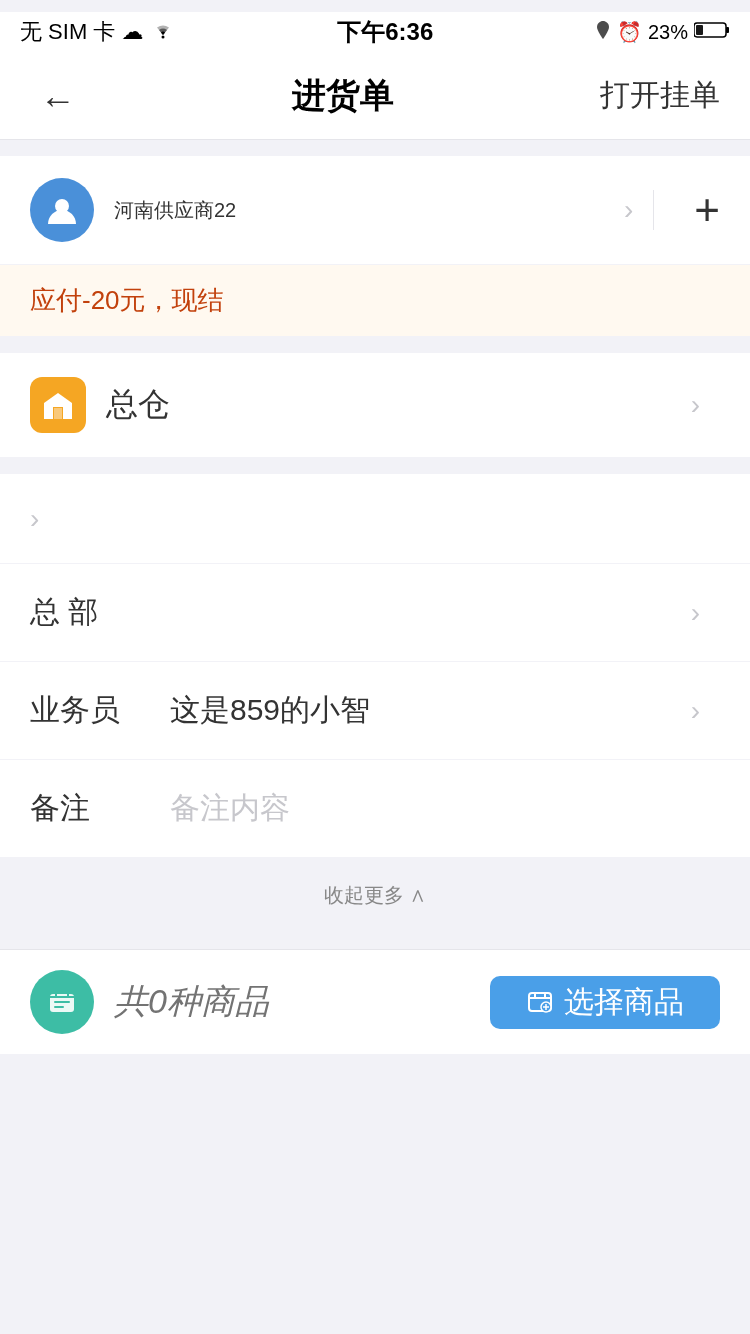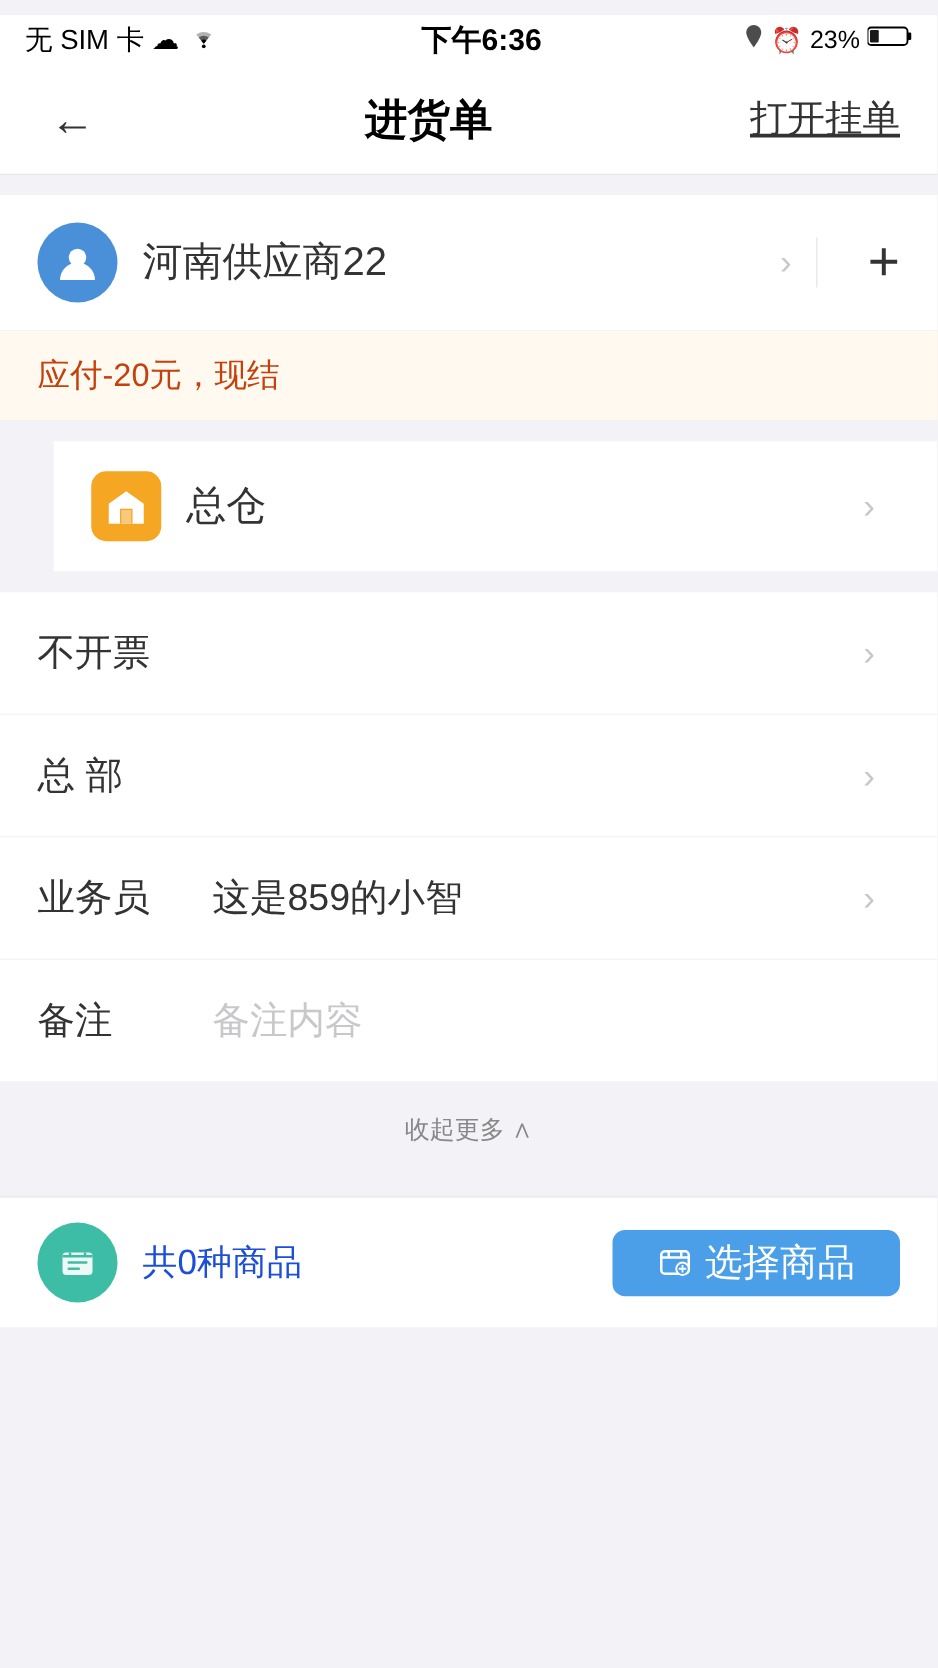--- a/index.html
+++ b/index.html
@@ -48,21 +48,20 @@
     .nav-title {
       font-size: 34px;
       font-weight: 600;
       color: #000;
       text-align: right;
     }
     .nav-right {
       font-size: 30px;
       color: #333;
       cursor: pointer;
-      text-decoration: underline;
     }
 
     
     .separator {
       height: 16px;
       background: #f2f2f7;
     }
 
     
     .card {
@@ -85,21 +84,21 @@
       background: #4a90d9;
       display: flex;
       align-items: center;
       justify-content: center;
       margin-right: 20px;
       flex-shrink: 0;
     }
     .supplier-avatar svg { width: 36px; height: 36px; }
     .supplier-name {
       flex: 1;
-      font-size: 32px;
+      font-size: 20px;
       color: #333;
     }
     .chevron-right {
       color: #c7c7cc;
       font-size: 28px;
       margin-right: 20px;
     }
     .supplier-add {
       font-size: 44px;
       color: #333;
@@ -123,21 +122,20 @@
       border-bottom: 1px solid #f2f2f7;
     }
 
     
     .warehouse-row {
       display: flex;
       align-items: center;
       padding: 24px 30px;
       background: #fff;
       border-bottom: 1px solid #f2f2f7;
-      margin-left: 43px;
     }
     .warehouse-icon {
       width: 56px;
       height: 56px;
       border-radius: 12px;
       background: #f5a623;
       display: flex;
       align-items: center;
       justify-content: center;
       margin-right: 20px;
@@ -202,22 +200,23 @@
       border-radius: 50%;
       background: #3dbda5;
       display: flex;
       align-items: center;
       justify-content: center;
       margin-right: 20px;
       flex-shrink: 0;
     }
     .product-count {
       flex: 1;
-      font-size: 28px;
-      color: #1d4ed8;
+      font-size: 34px;
+      color: #737373;
+      font-style: italic;
     }
     .select-btn {
       background: #4a9fe8;
       color: #fff;
       border: none;
       border-radius: 10px;
       padding: 6px 36px;
       font-size: 30px;
       display: flex;
       align-items: center;
@@ -303,21 +302,20 @@
   </div>
   <span class="warehouse-name">总仓</span>
   <span class="chevron-right">›</span>
 </div>
 
 <div class="separator"></div>
 
 <div class="card">
 
   <div class="info-row">
-    <span class="info-value">不开票</span>
     <span class="chevron-right">›</span>
   </div>
 
   <div class="info-row">
     <span class="info-value">总 部</span>
     <span class="chevron-right">›</span>
   </div>
 
   <div class="info-row">
     <span class="info-label">业务员</span>

